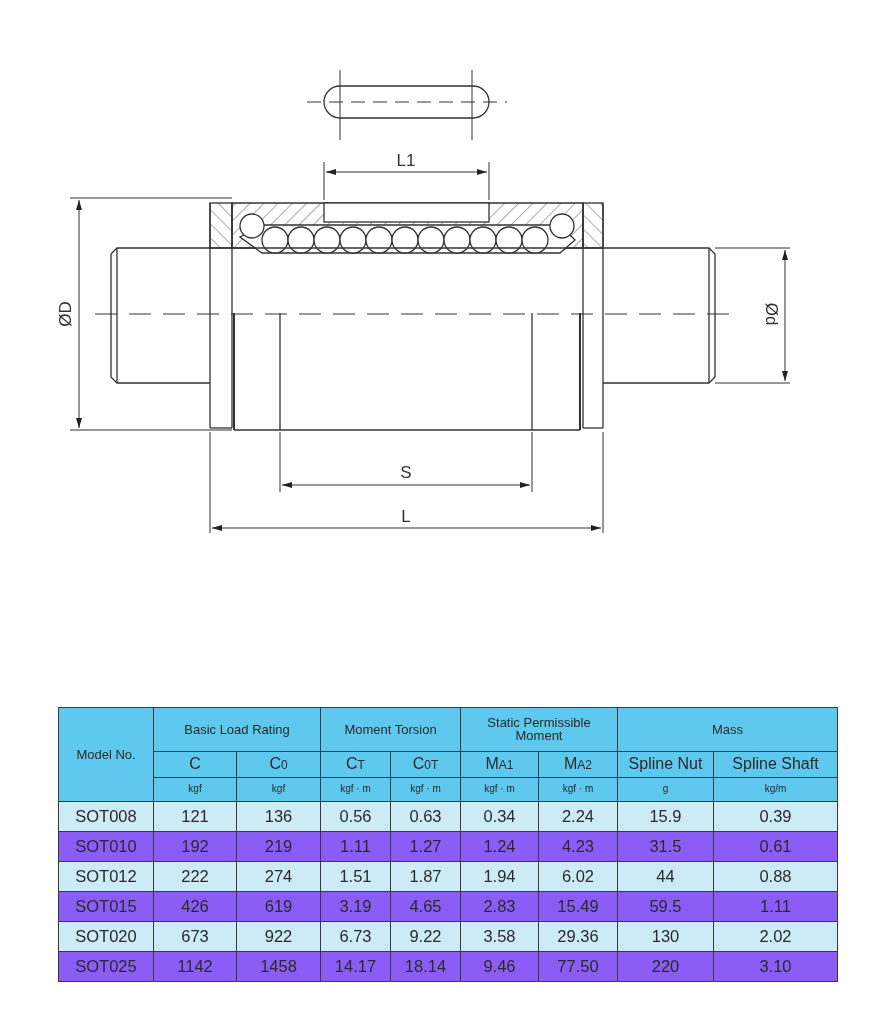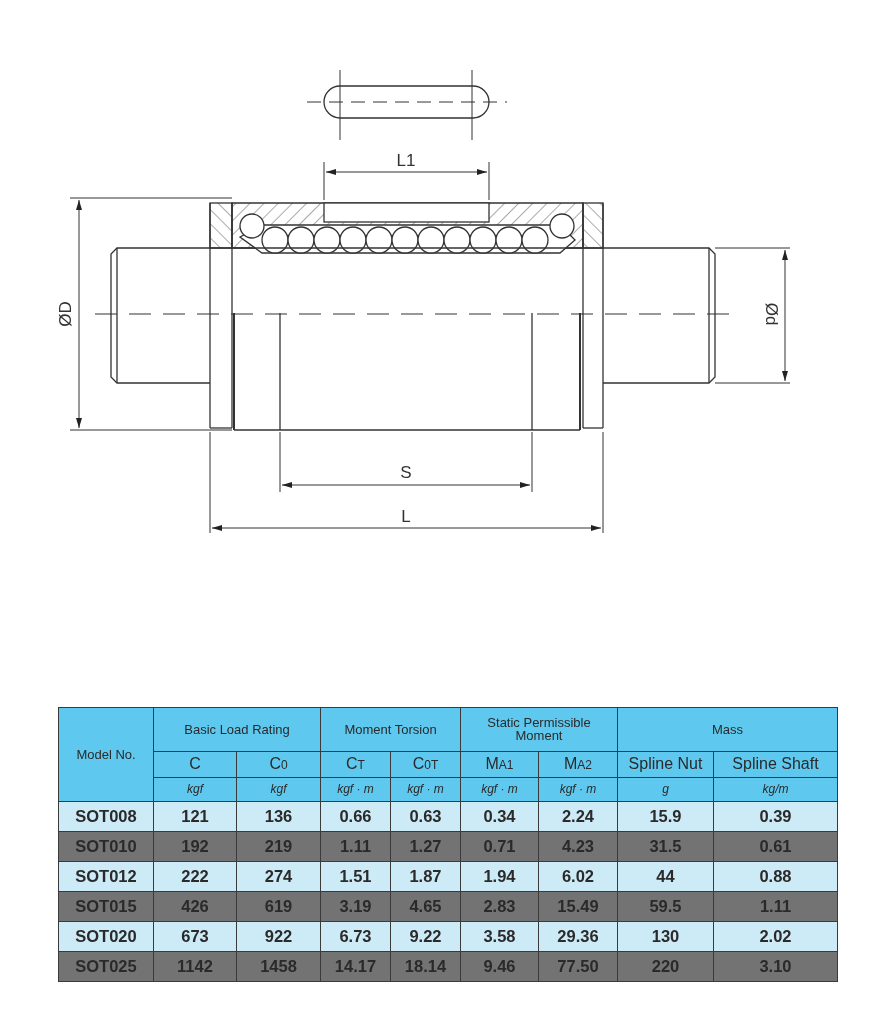--- a/index.html
+++ b/index.html
@@ -6,25 +6,25 @@
   body { width: 869px; height: 1030px; position: relative; overflow: hidden;
          font-family: "Liberation Sans", sans-serif; color: #222; }
   #drawing { position: absolute; left: 0; top: 0; width: 869px; height: 560px; }
   .dim-label { font-family: "Liberation Sans", sans-serif; font-size: 17px; fill: #333; }
   #spec-table { position: absolute; left: 58px; top: 707px; border-collapse: collapse;
                 table-layout: fixed; font-size: 16px; }
   #spec-table td, #spec-table th { border: 1.3px solid #3a3a3a; text-align: center;
                 padding: 0; font-weight: normal; color: #2a2a2a; line-height: 1.05; }
   #spec-table thead th { background: #5fc8ef; }
   #spec-table tbody tr.shaded td { background: #cdeaf7; }
-  #spec-table tbody tr.plain td { background: #737373; }
-  #spec-table tbody td { height: 29px; font-size: 16.5px; font-weight: bold; }
+  #spec-table tbody tr.plain td { background: #8b5cf6; }
+  #spec-table tbody td { height: 29px; font-size: 16.5px; }
   .h1 th { height: 43px; font-size: 13px; }
   .h2 th { height: 25px; font-size: 16px; }
-  .h3 th { height: 23px; font-size: 12px; font-style: italic; }
+  .h3 th { height: 23px; font-size: 10px; }
   sub.s { font-size: 12px; vertical-align: baseline; }
 </style>
 </head>
 <body>
 
 <svg id="drawing" viewBox="0 0 869 560" xmlns="http://www.w3.org/2000/svg">
   <defs>
     <pattern id="hatchR" patternUnits="userSpaceOnUse" width="10" height="10" patternTransform="rotate(45)">
       <line x1="0" y1="0" x2="0" y2="10" stroke="#555" stroke-width="1"></line>
     </pattern>
@@ -178,34 +178,34 @@
       <th>kgf · m</th>
       <th>g</th>
       <th>kg/m</th>
     </tr>
   </thead>
   <tbody>
     <tr class="shaded">
       <td>SOT008</td>
       <td>121</td>
       <td>136</td>
-      <td>0.66</td>
+      <td>0.56</td>
       <td>0.63</td>
       <td>0.34</td>
       <td>2.24</td>
       <td>15.9</td>
       <td>0.39</td>
     </tr>
     <tr class="plain">
       <td>SOT010</td>
       <td>192</td>
       <td>219</td>
       <td>1.11</td>
       <td>1.27</td>
-      <td>0.71</td>
+      <td>1.24</td>
       <td>4.23</td>
       <td>31.5</td>
       <td>0.61</td>
     </tr>
     <tr class="shaded">
       <td>SOT012</td>
       <td>222</td>
       <td>274</td>
       <td>1.51</td>
       <td>1.87</td>

